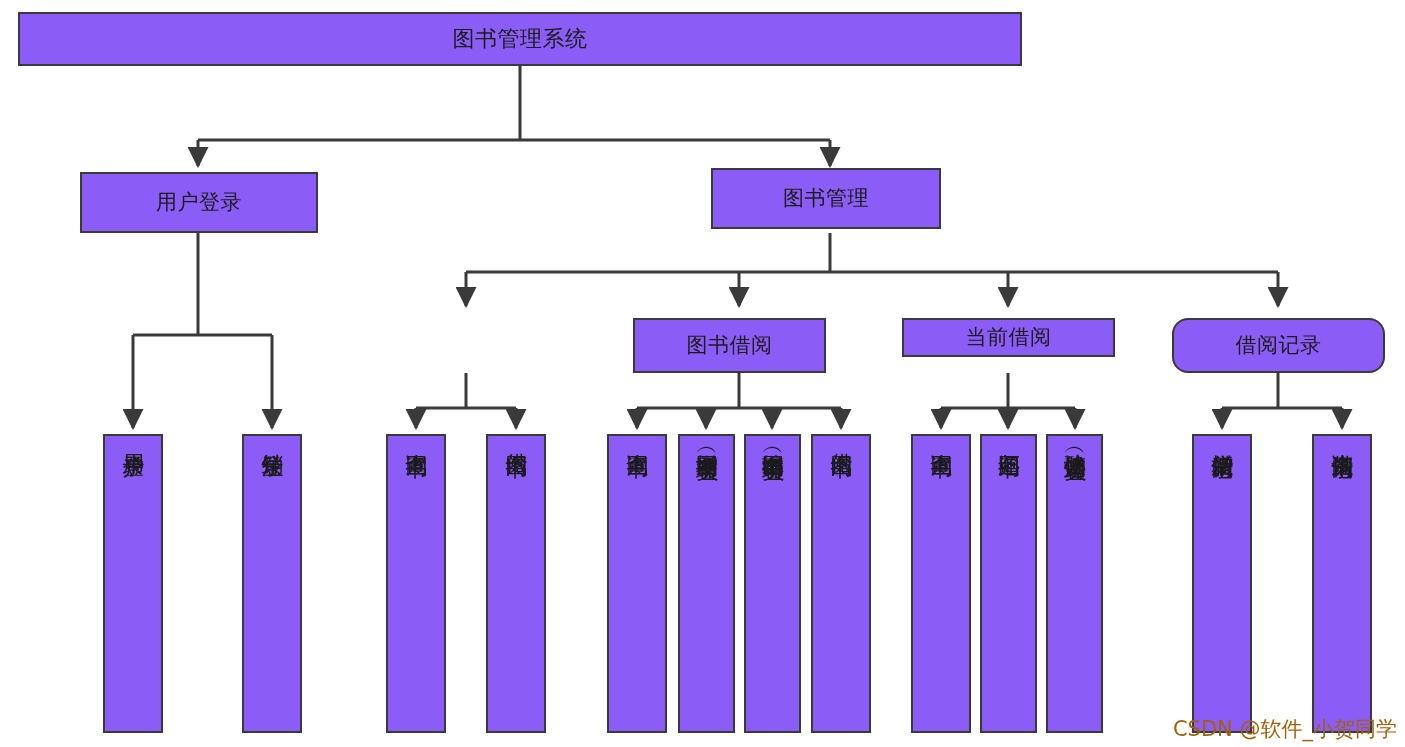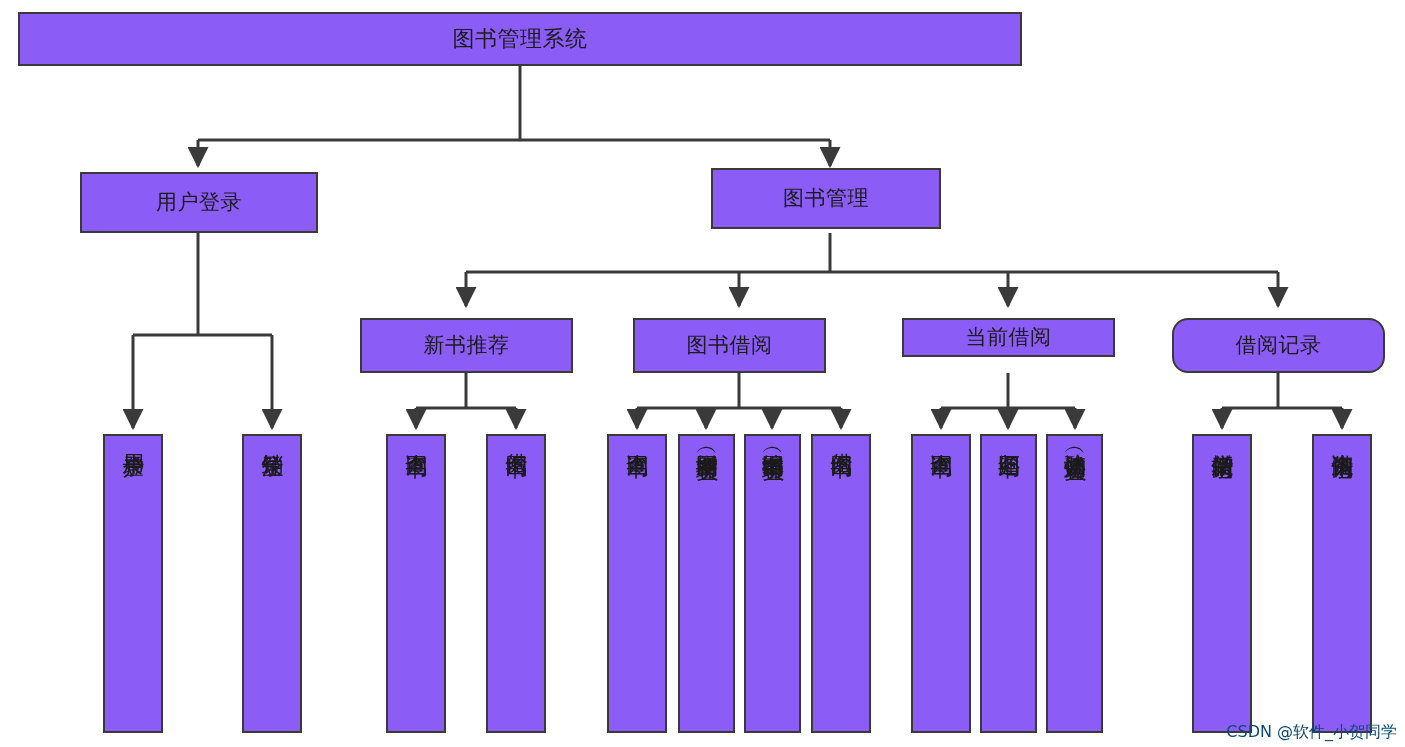--- a/index.html
+++ b/index.html
@@ -58,22 +58,22 @@
     font-size: 22px;
     line-height: 1.22;
     letter-spacing: 1px;
     margin: 0 auto;
   }
   #node-root .label { font-size: 22px; }
   .watermark {
     position: absolute;
     right: 8px;
     bottom: 4px;
-    font-size: 16px;
-    color: #0c4a6e;
+    font-size: 21px;
+    color: #a16207;
     white-space: nowrap;
     font-family: "DejaVu Sans", "Liberation Sans", sans-serif;
   }
 </style>
 </head>
 <body>
 
 <div id="diagram-root">
 
   <svg id="edges" viewBox="0 0 1405 747" xmlns="http://www.w3.org/2000/svg">
@@ -130,23 +130,20 @@
     <span class="label">图书管理系统</span>
   </div>
 
   <div class="node horiz" style="left:80px; top:172px; width:238px; height:61px;">
     <span class="label">用户登录</span>
   </div>
   <div class="node horiz" style="left:711px; top:168px; width:230px; height:61px;">
     <span class="label">图书管理</span>
   </div>
 
-  <div class="node horiz" style="left:360px; top:318px; width:213px; height:55px;">
-    <span class="label">新书推荐</span>
-  </div>
   <div class="node horiz" style="left:633px; top:318px; width:193px; height:55px;">
     <span class="label">图书借阅</span>
   </div>
   <div class="node horiz" style="left:902px; top:318px; width:213px; height:39px;">
     <span class="label">当前借阅</span>
   </div>
   <div class="node horiz" style="left:1172px; top:318px; width:213px; height:55px;border-radius:16px;">
     <span class="label">借阅记录</span>
   </div>
 

